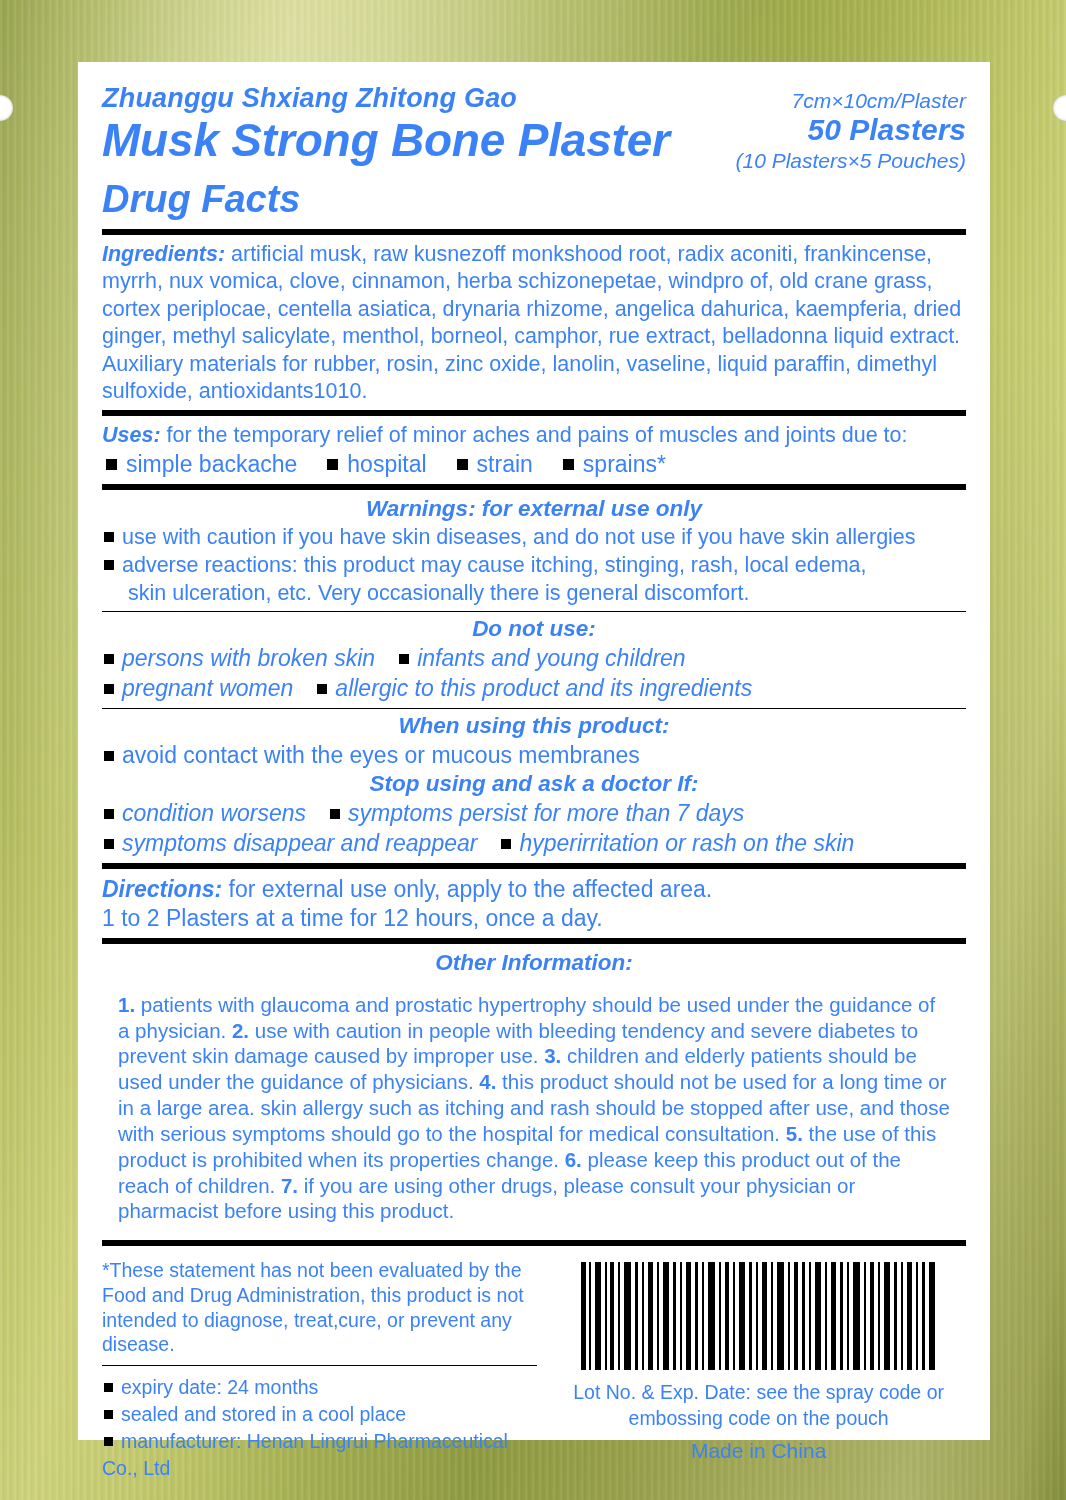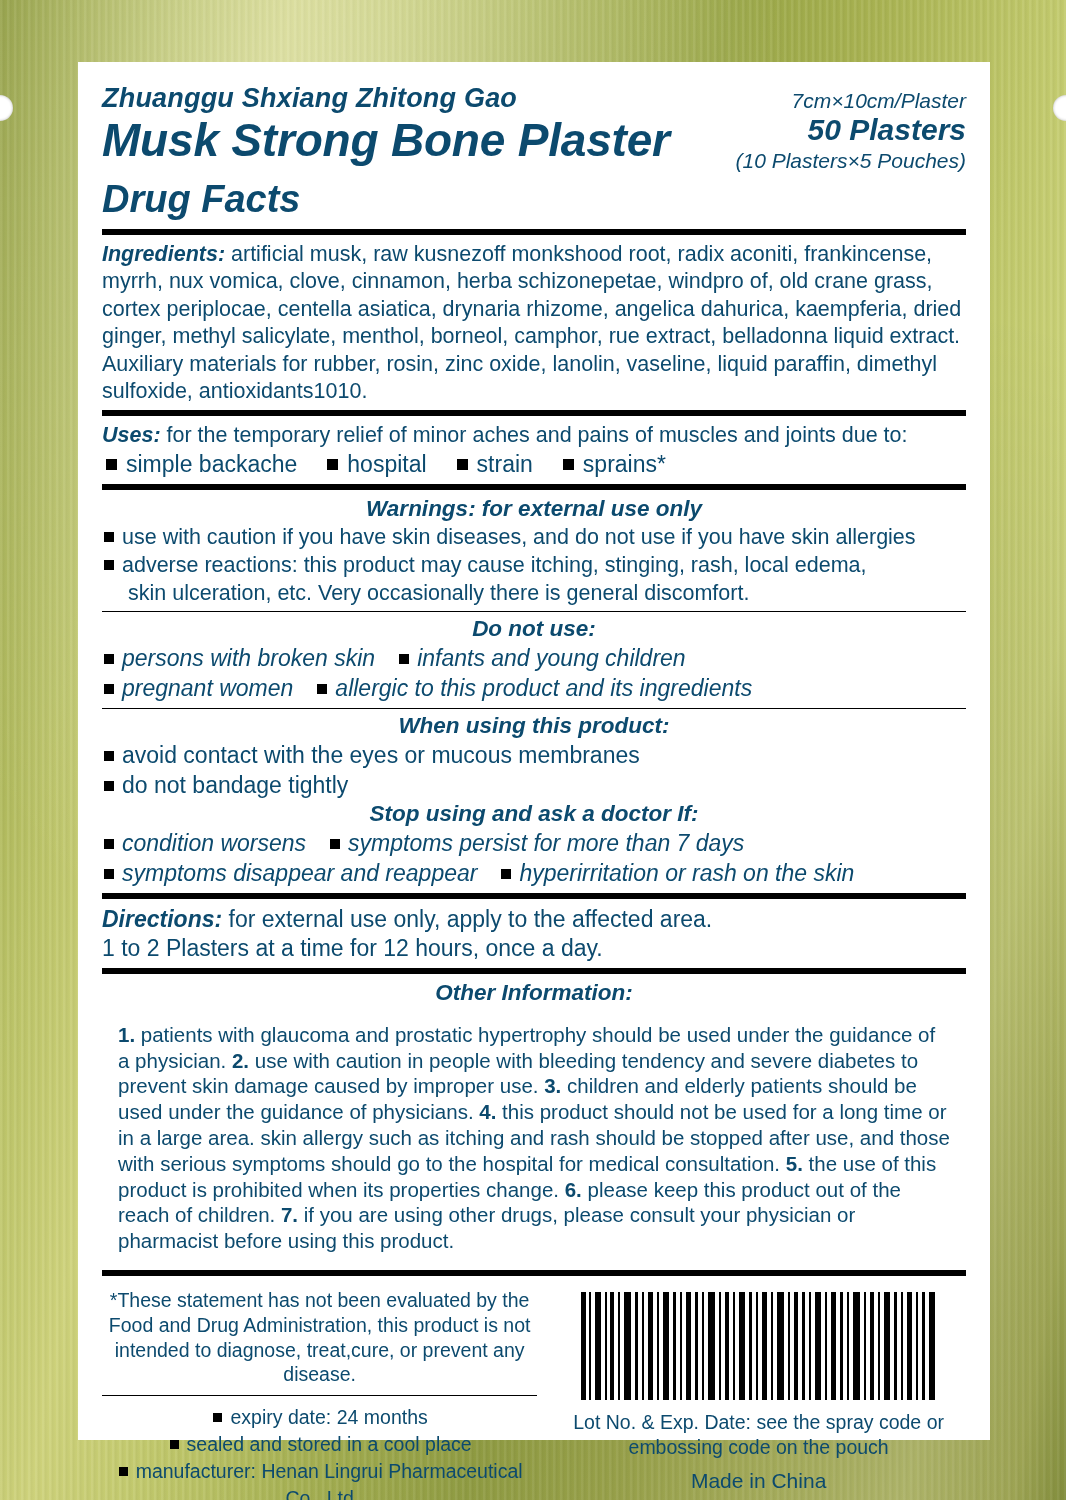--- a/index.html
+++ b/index.html
@@ -74,21 +74,21 @@
   .label {
     position: absolute;
     left: 78px;
     top: 62px;
     width: 912px;
     height: 1378px;
     background: #ffffff;
     z-index: 3;
     box-sizing: border-box;
     padding: 22px 24px 16px 24px;
-    color: #0c4a6e;
+    color: #3b82f6;
   }
 
   
   .header {
     display: flex;
     align-items: flex-start;
     justify-content: space-between;
   }
   .brand {
     flex: 1 1 auto;
@@ -220,21 +220,20 @@
 
   
   .footer {
     display: flex;
     margin-top: 12px;
   }
   .footer-left {
     width: 52%;
     padding-right: 14px;
     box-sizing: border-box;
-    text-align: center;
   }
   .footer-right {
     width: 48%;
     box-sizing: border-box;
     text-align: center;
   }
   .disclaimer {
     font-size: 19.5px;
     line-height: 1.27;
     margin: 0 0 8px 0;
@@ -316,21 +315,20 @@
     </div>
     <div class="inline-row" style="font-size:23px;">
       <span class="sq"></span><span>pregnant women</span><span class="gap"></span><span class="sq"></span><span>allergic to this product and its ingredients</span>
     </div>
 
     <div class="rule-thin"></div>
 
     <div class="sect-head">When using this product:</div>
     <ul class="bullets">
       <li style="font-size:23px;"><span class="sq"></span><span>avoid contact with the eyes or mucous membranes</span></li>
-      <li style="font-size:23px;"><span class="sq"></span><span>do not bandage tightly</span></li>
     </ul>
 
     <div class="sect-head">Stop using and ask a doctor If:</div>
     <div class="inline-row" style="font-size:23px;">
       <span class="sq"></span><span>condition worsens</span><span class="gap"></span><span class="sq"></span><span>symptoms persist for more than 7 days</span>
     </div>
     <div class="inline-row" style="font-size:23px;">
       <span class="sq"></span><span>symptoms disappear and reappear</span><span class="gap"></span><span class="sq"></span><span>hyperirritation or rash on the skin</span>
     </div>
 

